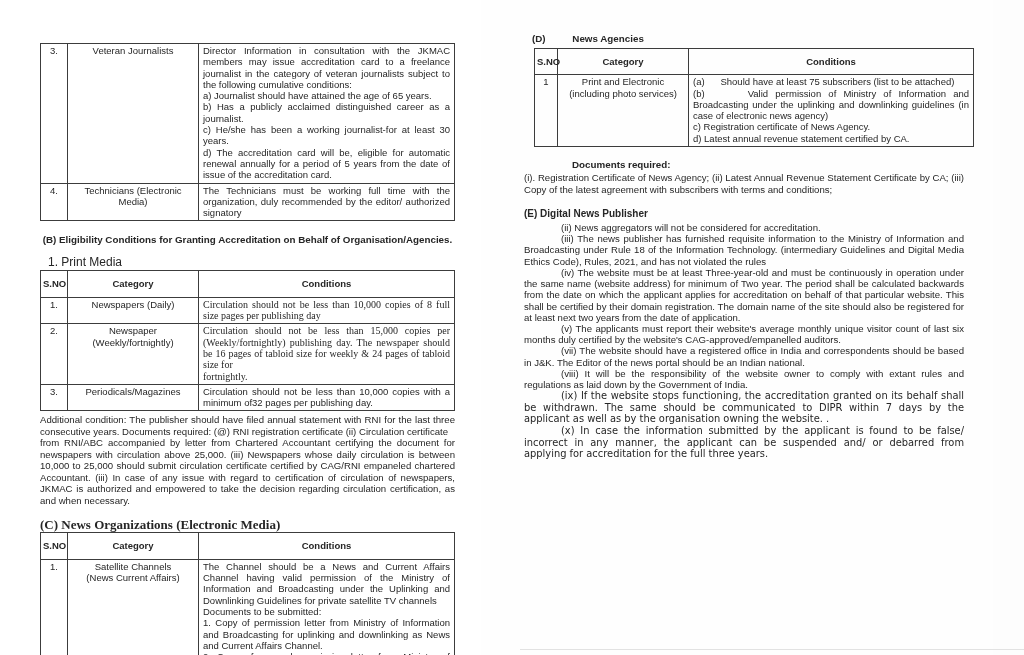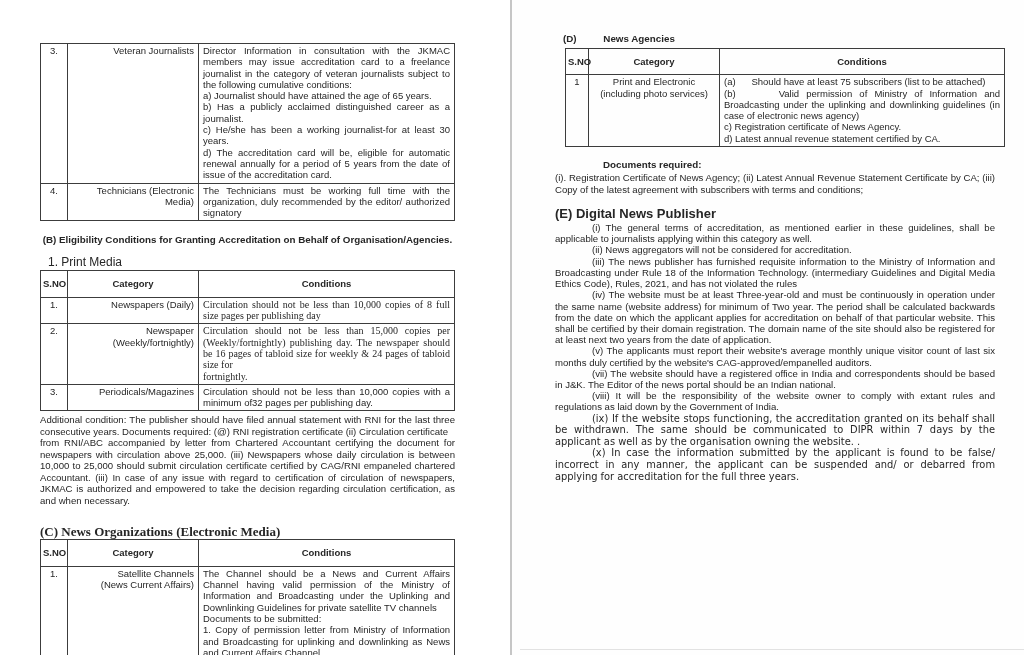--- a/index.html
+++ b/index.html
@@ -11,50 +11,50 @@
   }
   .spread { position:relative; width:1024px; height:655px; background:#fdfdfd; }
   .page-left {
     position:absolute; left:0; top:0; width:510px; height:655px;
     padding:43px 55px 0 40px; background:#ffffff;
   }
   .page-sep {
     position:absolute; left:510px; top:0; width:2px; height:655px; background:#c6c6c6;
   }
   .page-right {
-    position:absolute; left:512px; top:0; width:512px; height:655px;
+    position:absolute; left:481px; top:0; width:512px; height:655px;
     padding:33px 29px 0 43px; background:#fefefe;
   }
   .page-edge { position:absolute; left:520px; top:649px; width:504px; height:1px; background:#e2e2e2; }
 
   table.doc { border-collapse:collapse; width:100%; table-layout:fixed;
               font-size:9.5px; line-height:11.3px; }
   table.doc td, table.doc th { border:1px solid #3c3c3c; padding:1px 4px 2px 4px; vertical-align:top; }
   table.doc th { font-weight:bold; text-align:center; padding:7px 2px; }
   td.sno { text-align:center; padding-left:1px; padding-right:1px; }
-  td.cat { text-align:right; white-space:pre-line; }
+  td.cat { text-align:center; white-space:pre-line; }
   td.cat-c { text-align:center; white-space:pre-line; }
   td.cond { text-align:justify; white-space:pre-line; }
   .serif { font-family:"Liberation Serif", serif; font-size:10px; }
 
   .h-bold { font-weight:bold; font-size:9.8px; line-height:12px;text-align:center; }
   .t1 { margin-bottom:13px; }
   .sec-b { margin:0 0 10px 0; }
   .pm-label { font-size:12px; line-height:12px; margin:0 0 2px 8px; }
   .t2 { margin-bottom:3px; }
-  .addl { font-size:9.6px; line-height:11.5px; text-align:justify; white-space:pre-line; margin:2px 0 20px 0; }
+  .addl { font-size:9.6px; line-height:11.5px; text-align:justify; white-space:pre-line; margin:2px 0 13px 0; }
   .sec-c { font-family:"Liberation Serif", serif; font-weight:bold; font-size:13px; line-height:12px; margin:0 0 1px 0; }
 
   .d-row { font-weight:bold; font-size:9.8px; line-height:12px; margin:0 0 3px 0; }
   .d-label { margin-left:8px; }
   .d-title { margin-left:24px; }
   .t-d { width:403px; margin-left:10px; margin-bottom:12px; }
   .docs-h { font-weight:bold; font-size:9.8px; line-height:12.5px; margin:0;padding-left:48px; }
   .docs-t { font-size:9.6px; line-height:12px; text-align:justify; margin:0 0 12px 0; }
-  .sec-e { font-weight:bold; font-size:13px; line-height:12.5px; margin:0 0 2px 0; }
+  .sec-e { font-weight:bold; font-size:10px; line-height:12.5px; margin:0 0 2px 0; }
   .clause { font-size:9.6px; line-height:11.2px; text-align:justify; text-indent:37px; margin:0; }
   .clause-alt { font-family:"DejaVu Sans", sans-serif; font-size:9.9px; line-height:11.6px;
                 text-align:justify; text-indent:37px; margin:0; }
   col.c-sno { width:27px; } col.c-cat { width:131px; } col.c-cond { width:auto; }
   col.d-sno { width:23px; } col.d-cat { width:131px; } col.d-cond { width:auto; }
 </style>
 </head>
 <body>
 
 <div class="spread">
@@ -184,21 +184,20 @@
 d) Latest annual revenue statement certified by CA.</td>
       </tr>
     </tbody>
       </table>
 
     <p class="docs-h">Documents required:</p>
     <p class="docs-t">(i). Registration Certificate of News Agency; (ii) Latest Annual Revenue Statement Certificate by CA; (iii) Copy of the latest agreement with subscribers with terms and conditions;</p>
 
     <p class="sec-e">(E) Digital News Publisher</p>
 
-    <p class="clause">(i) The general terms of accreditation, as mentioned earlier in these guidelines, shall be applicable to journalists applying within this category as well.</p>
     <p class="clause">(ii) News aggregators will not be considered for accreditation.</p>
     <p class="clause">(iii) The news publisher has furnished requisite information to the Ministry of Information and Broadcasting under Rule 18 of the Information Technology. (intermediary Guidelines and Digital Media Ethics Code), Rules, 2021, and has not violated the rules</p>
     <p class="clause">(iv) The website must be at least Three-year-old and must be continuously in operation under the same name (website address) for minimum of Two year. The period shall be calculated backwards from the date on which the applicant applies for accreditation on behalf of that particular website. This shall be certified by their domain registration. The domain name of the site should also be registered for at least next two years from the date of application.</p>
     <p class="clause">(v) The applicants must report their website's average monthly unique visitor count of last six months duly certified by the website's CAG-approved/empanelled auditors.</p>
     <p class="clause">(vii) The website should have a registered office in India and correspondents should be based in J&amp;K. The Editor of the news portal should be an Indian national.</p>
     <p class="clause">(viii) It will be the responsibility of the website owner to comply with extant rules and regulations as laid down by the Government of India.</p>
     <p class="clause-alt">(ix) If the website stops functioning, the accreditation granted on its behalf shall be withdrawn. The same should be communicated to DIPR within 7 days by the applicant as well as by the organisation owning the website. .</p>
     <p class="clause-alt">(x) In case the information submitted by the applicant is found to be false/ incorrect in any manner, the applicant can be suspended and/ or debarred from applying for accreditation for the full three years.</p>
 
   </div>

